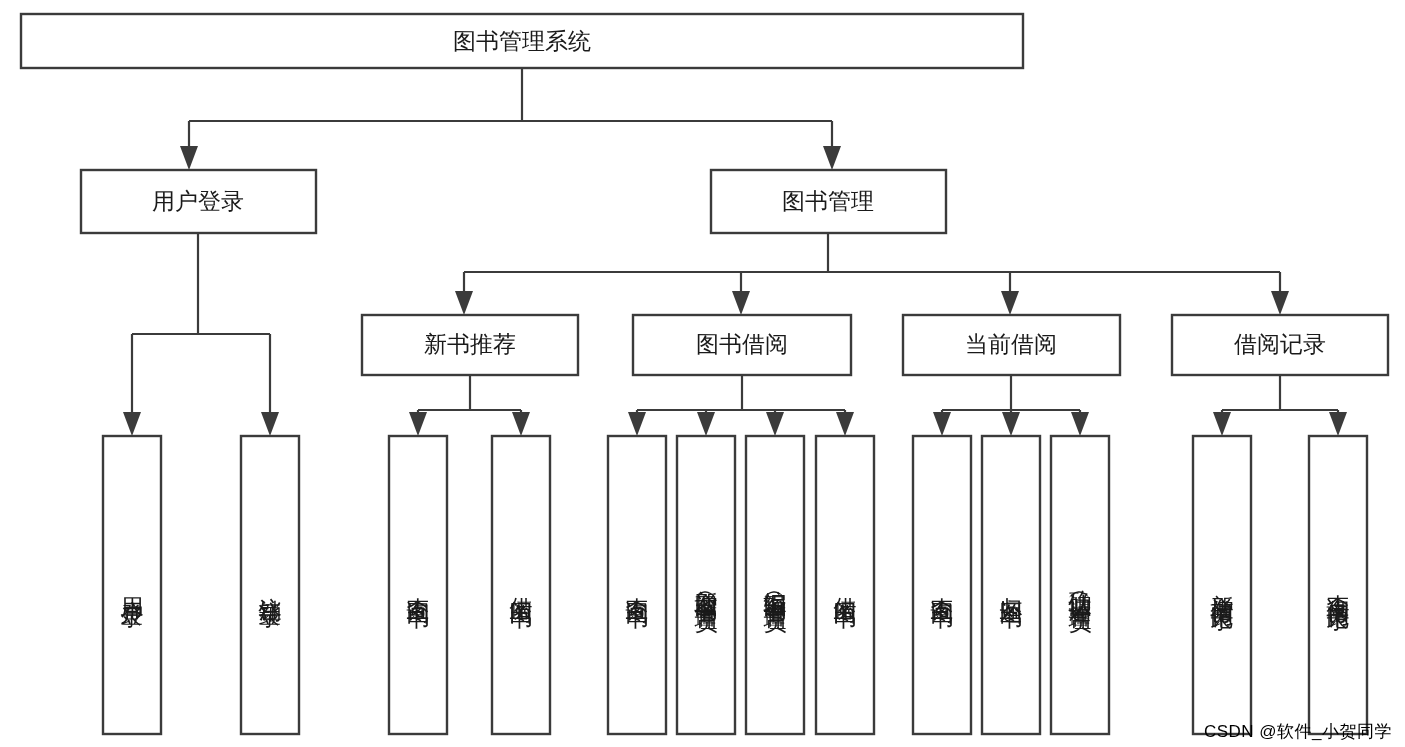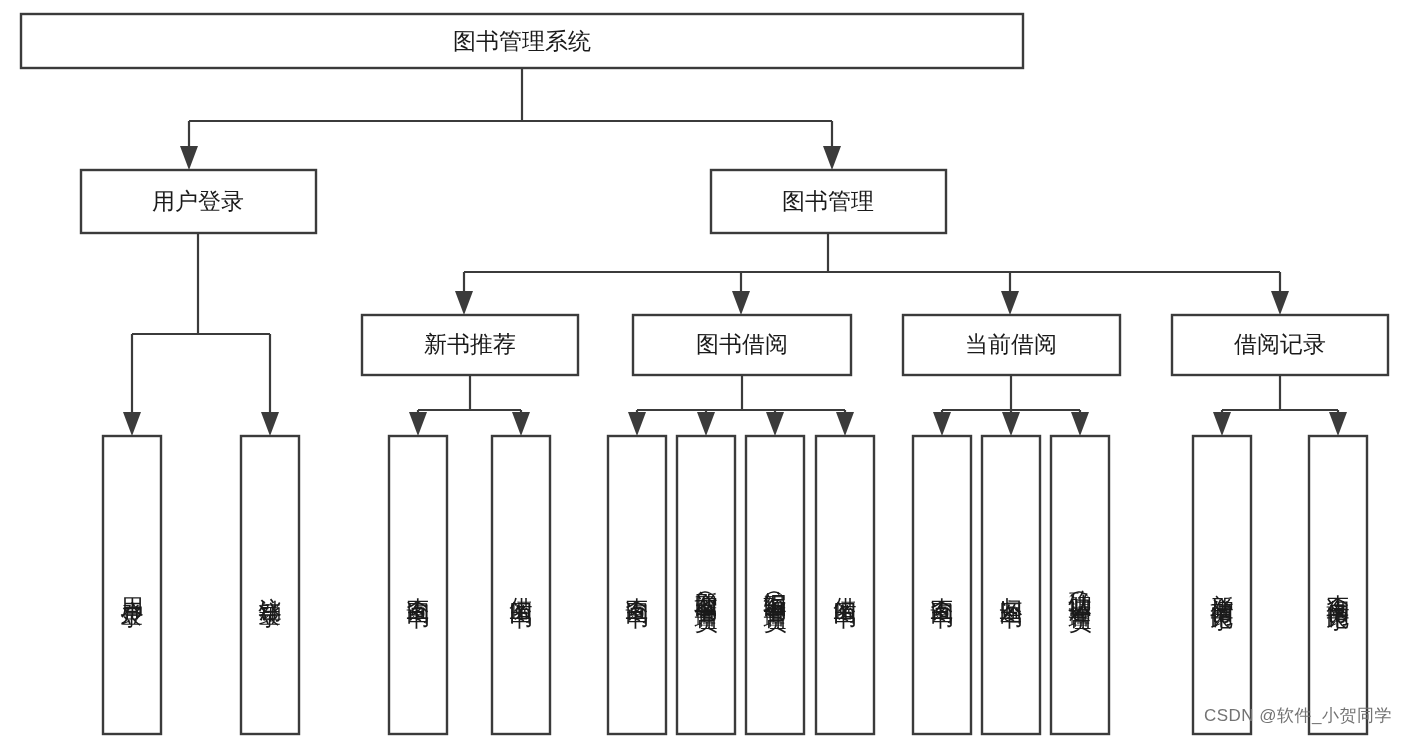--- a/index.html
+++ b/index.html
@@ -58,24 +58,24 @@
     letter-spacing: 3px;
     font-family: "Liberation Sans", "DejaVu Sans", sans-serif;
     font-size: 23px;
     color: #1a1a1a;
     line-height: 1;
     white-space: nowrap;
   }
   .watermark {
     position: absolute;
     right: 8px;
-    bottom: 20px;
+    bottom: 4px;
     font-family: "Liberation Sans", "DejaVu Sans", sans-serif;
     font-size: 17px;
-    color: #737373;
+    color: #000000;
     letter-spacing: 0.5px;
     user-select: none;
   }
 </style>
 </head>
 <body>
 
 <div id="canvas-wrap">
 
   <svg id="tree" viewBox="0 0 1405 747">

